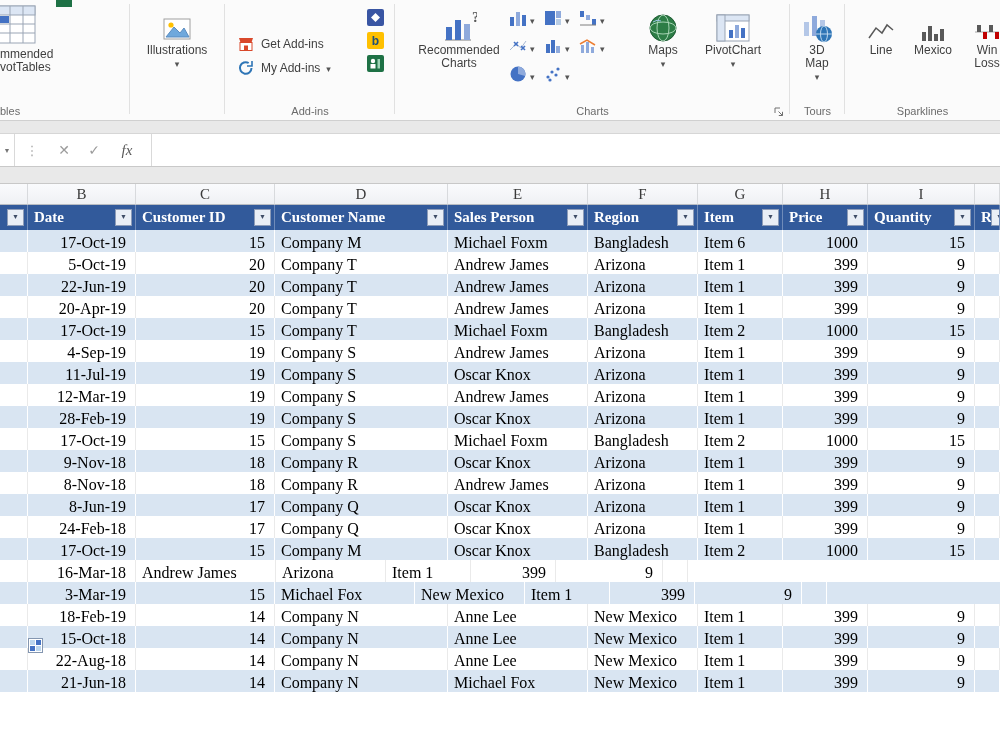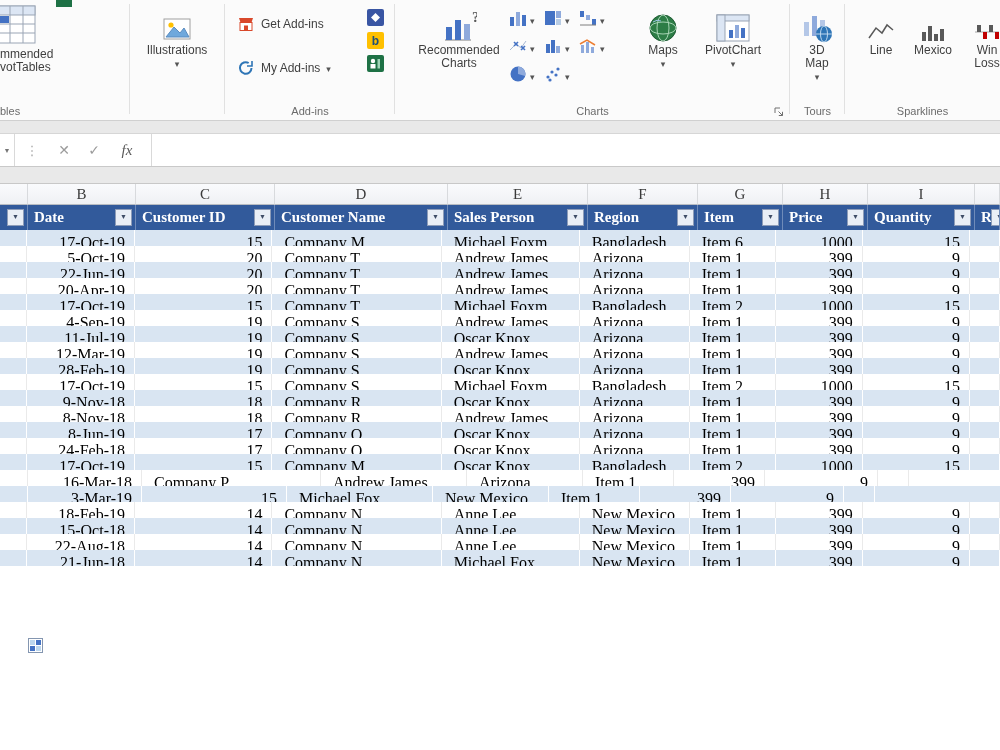--- a/index.html
+++ b/index.html
@@ -51,21 +51,21 @@
   .thead{display:flex;height:25px;background:var(--header-bg);}
   .th{position:relative;color:#fff;font-family:"Liberation Serif",serif;font-weight:bold;font-size:15px;
       border-right:1px solid rgba(255,255,255,0.30);overflow:hidden;cursor:pointer;}
   .th-t{display:block;padding-left:6px;line-height:25px;white-space:nowrap;}
   .filter{position:absolute;right:3px;top:4px;width:17px;height:17px;background:#E9EEF6;border:1px solid #8D9CB8;
           display:flex;align-items:center;justify-content:center;cursor:pointer;}
   .farrow{font-size:7px;color:#3E4C66;line-height:7px;}
   .filter-cut{right:-9px;}
 
   .tbody{position:relative;}
-  .trow{display:flex;height:16px;font-family:"Liberation Serif",serif;font-size:16px;color:#000;gap:6px;}
+  .trow{display:flex;height:22px;font-family:"Liberation Serif",serif;font-size:16px;color:#000;}
   .band-blue{background:var(--band-blue);}
   .band-white{background:var(--band-white);border-radius:8px;}
   .cell{line-height:25px;padding-left:6px;white-space:nowrap;overflow:hidden;cursor:cell;}
   .band-blue .cell{border-right:1px solid #FFFFFF;}
   .band-white .cell{border-right:1px solid #EAEAEA;}
   .al-r{text-align:right;padding-right:9px;padding-left:0;}
   .insopt{position:absolute;left:28px;top:408px;width:15px;height:15px;z-index:3;cursor:pointer;}
 </style>
 </head>
 <body>
@@ -109,21 +109,21 @@
             <path d="M4 23 L12 13 L18 19 L22 14 L27 23 Z" fill="#6FA8DC" stroke="#5A8CC0"></path>
           </svg>
         </span>
         <span class="rbtn-label">Illustrations</span>
         <span class="chev">▾</span>
       </div>
     </div>
     <div class="rsep" style="left:224px"></div>
 
     <div class="rgroup" style="left:225px;width:170px">
-      <div class="rbtn-row" style="left:12px;top:12px">
+      <div class="rbtn-row" style="left:12px;top:32px">
         <span class="icn-s">
           <svg width="18" height="18" viewBox="0 0 18 18">
             <path d="M2 3 h14 l-1.5 4.5 h-11 Z" fill="#D9482B"></path>
             <rect x="3" y="7.5" width="12" height="8" fill="#fff" stroke="#D9482B"></rect>
             <rect x="7" y="10.5" width="4" height="5" fill="#D9482B"></rect>
           </svg>
         </span>
         <span class="rbtn-label">Get Add-ins</span>
       </div>
       <div class="rbtn-row" style="left:12px;top:56px">
@@ -626,21 +626,20 @@
     <div class="cell c-e">Oscar Knox</div>
     <div class="cell c-f">Bangladesh</div>
     <div class="cell c-g">Item 2</div>
     <div class="cell c-h al-r">1000</div>
     <div class="cell c-i al-r">15</div>
     <div class="cell c-j"></div>
   </div>
         <div class="trow band-white">
     <div class="cell c-a"></div>
     <div class="cell c-b al-r">16-Mar-18</div>
-    <div class="cell c-d">Company P</div>
     <div class="cell c-e">Andrew James</div>
     <div class="cell c-f">Arizona</div>
     <div class="cell c-g">Item 1</div>
     <div class="cell c-h al-r">399</div>
     <div class="cell c-i al-r">9</div>
     <div class="cell c-j"></div>
   </div>
         <div class="trow band-blue">
     <div class="cell c-a"></div>
     <div class="cell c-b al-r">3-Mar-19</div>

